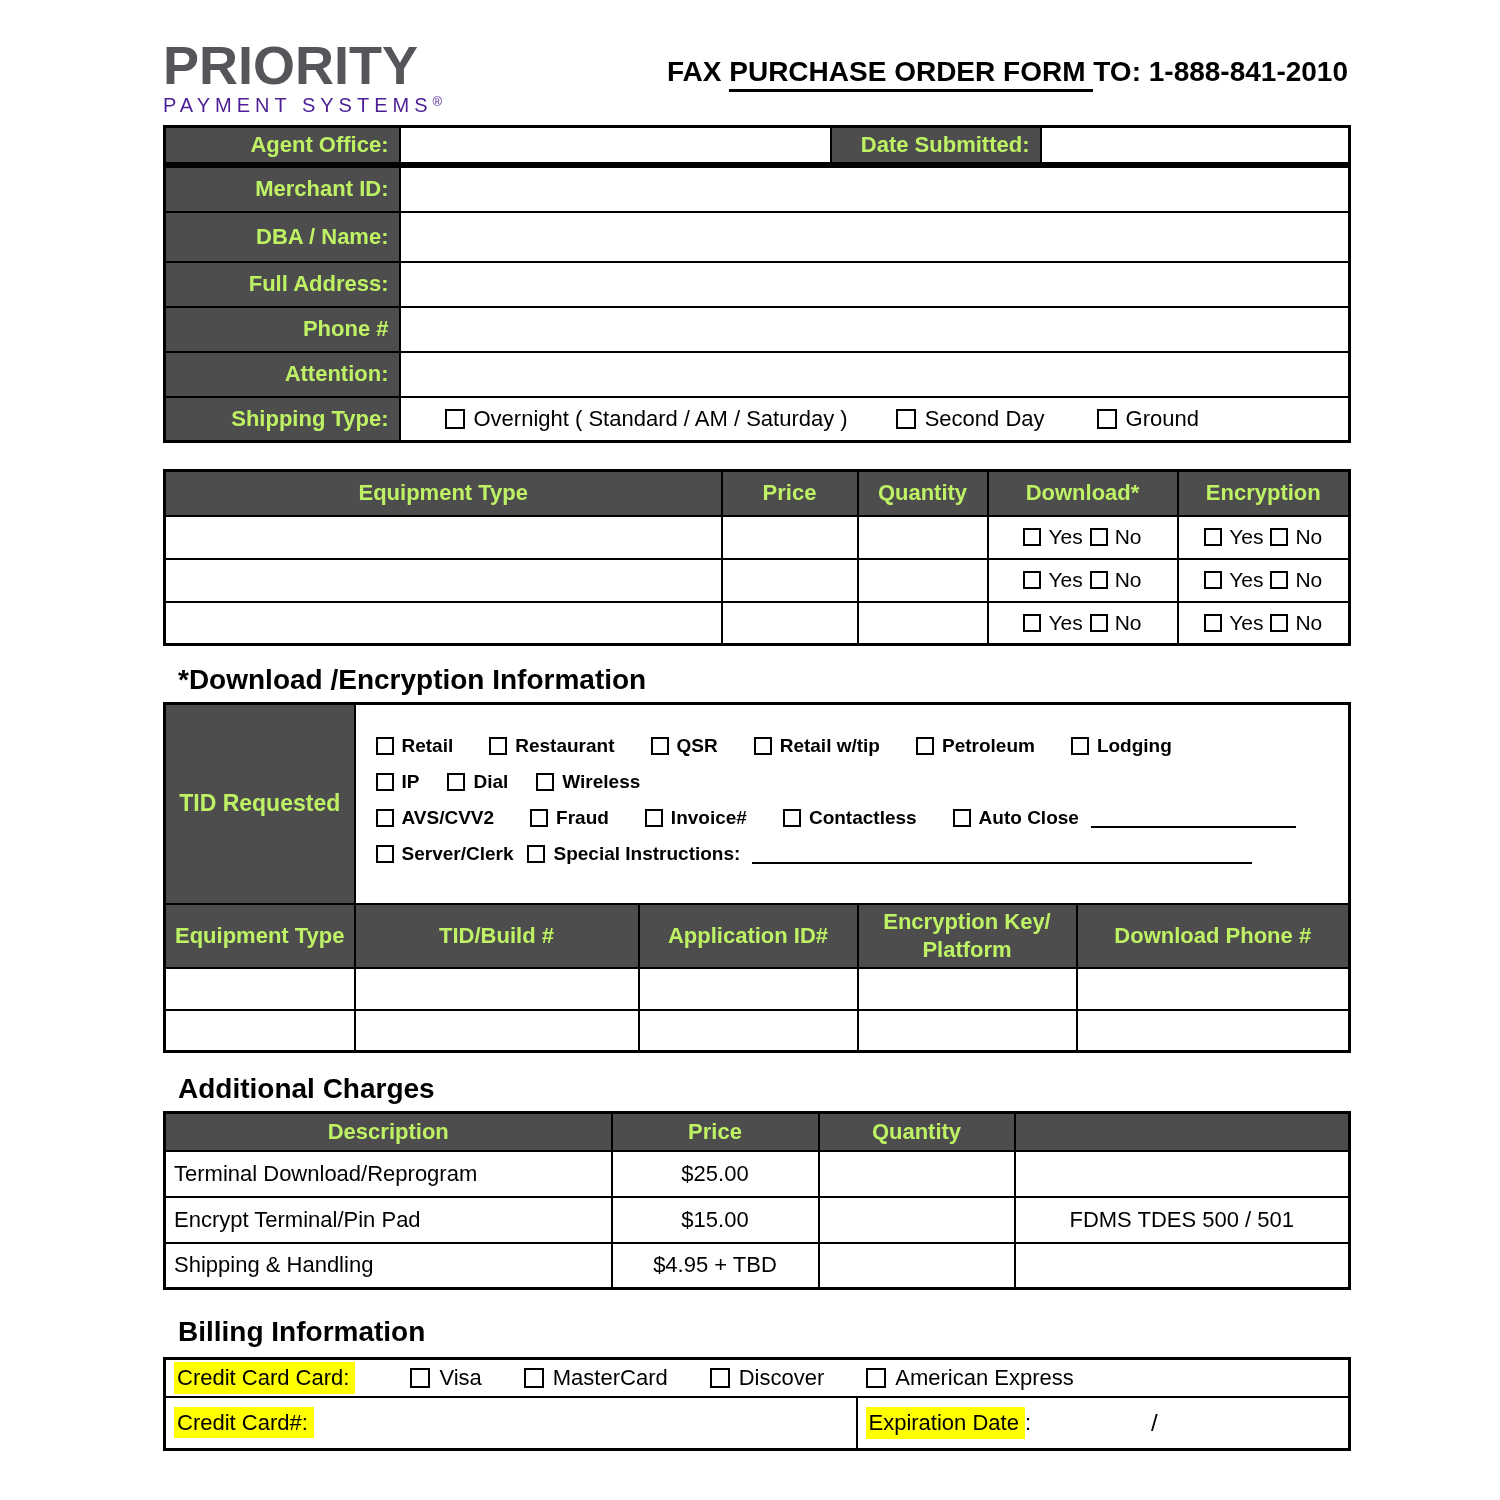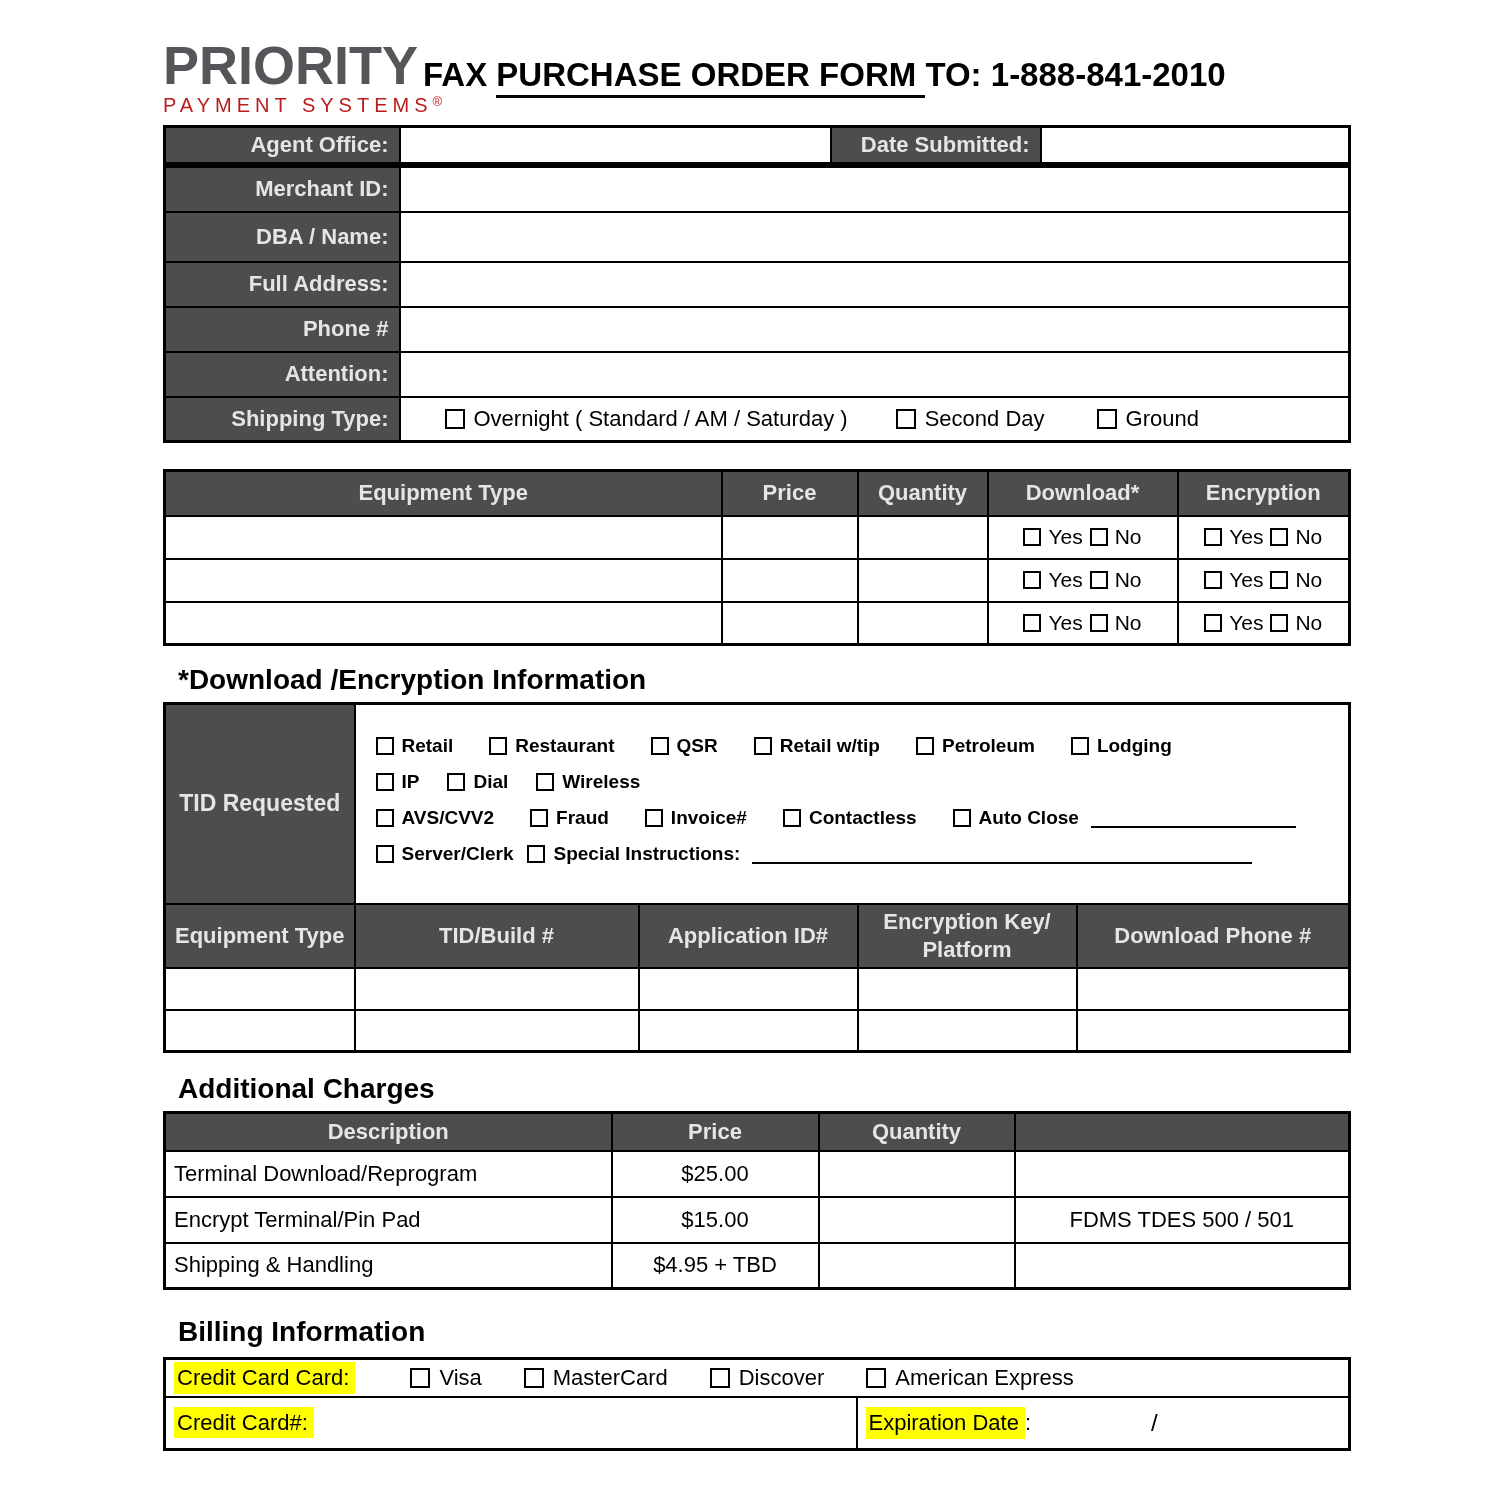--- a/index.html
+++ b/index.html
@@ -7,30 +7,30 @@
   .page {
     position:relative; width:1500px; height:1500px; background:#ffffff;
     overflow:hidden; font-family:"Liberation Sans", sans-serif; color:#000;
   }
   .content { margin-left:163px; width:1185px; }
 
   
   .header-row { display:flex; align-items:flex-start; padding-top:38px; }
   .logo-block { width:260px; flex:0 0 auto; }
   .logo-brand { font-size:54px; font-weight:bold; color:#55565a; letter-spacing:0px; line-height:1.0; }
-  .logo-sub { font-size:20px; color:#b91c1c; letter-spacing:5px; margin-top:2px; white-space:nowrap; }
+  .logo-sub { font-size:20px; color:#4c1d95; letter-spacing:5px; margin-top:2px; white-space:nowrap; }
   .logo-reg { font-size:13px; vertical-align:top; letter-spacing:0; }
-  .fax-title { flex:1; font-size:33px; font-weight:bold; margin-top:18px; text-align:left; white-space:nowrap; }
+  .fax-title { flex:1; font-size:28px; font-weight:bold; margin-top:18px; text-align:right; white-space:nowrap; }
   .underlined { border-bottom:3px solid #000; padding-bottom:2px; }
 
   
   table { border-collapse:collapse; table-layout:fixed; width:1185px; }
   td { border:2px solid #000; font-size:22px; padding:0 8px; overflow:hidden; }
   table { border:3px solid #000; }
-  .dark { background:#4d4d4d; color:#e5e5e5; font-weight:bold; }
+  .dark { background:#4d4d4d; color:#bef264; font-weight:bold; }
   .lbl-right { text-align:right; padding-right:10px; }
   .center { text-align:center; }
 
   .section-heading { font-size:28px; font-weight:bold; padding-left:15px; }
 
   
   .cb { display:inline-block; width:20px; height:20px; border:2px solid #000; background:#fff;
         vertical-align:middle; flex:0 0 auto; }
   .cb.small { width:18px; height:18px; }
   .opt { display:flex; align-items:center; white-space:nowrap; }

